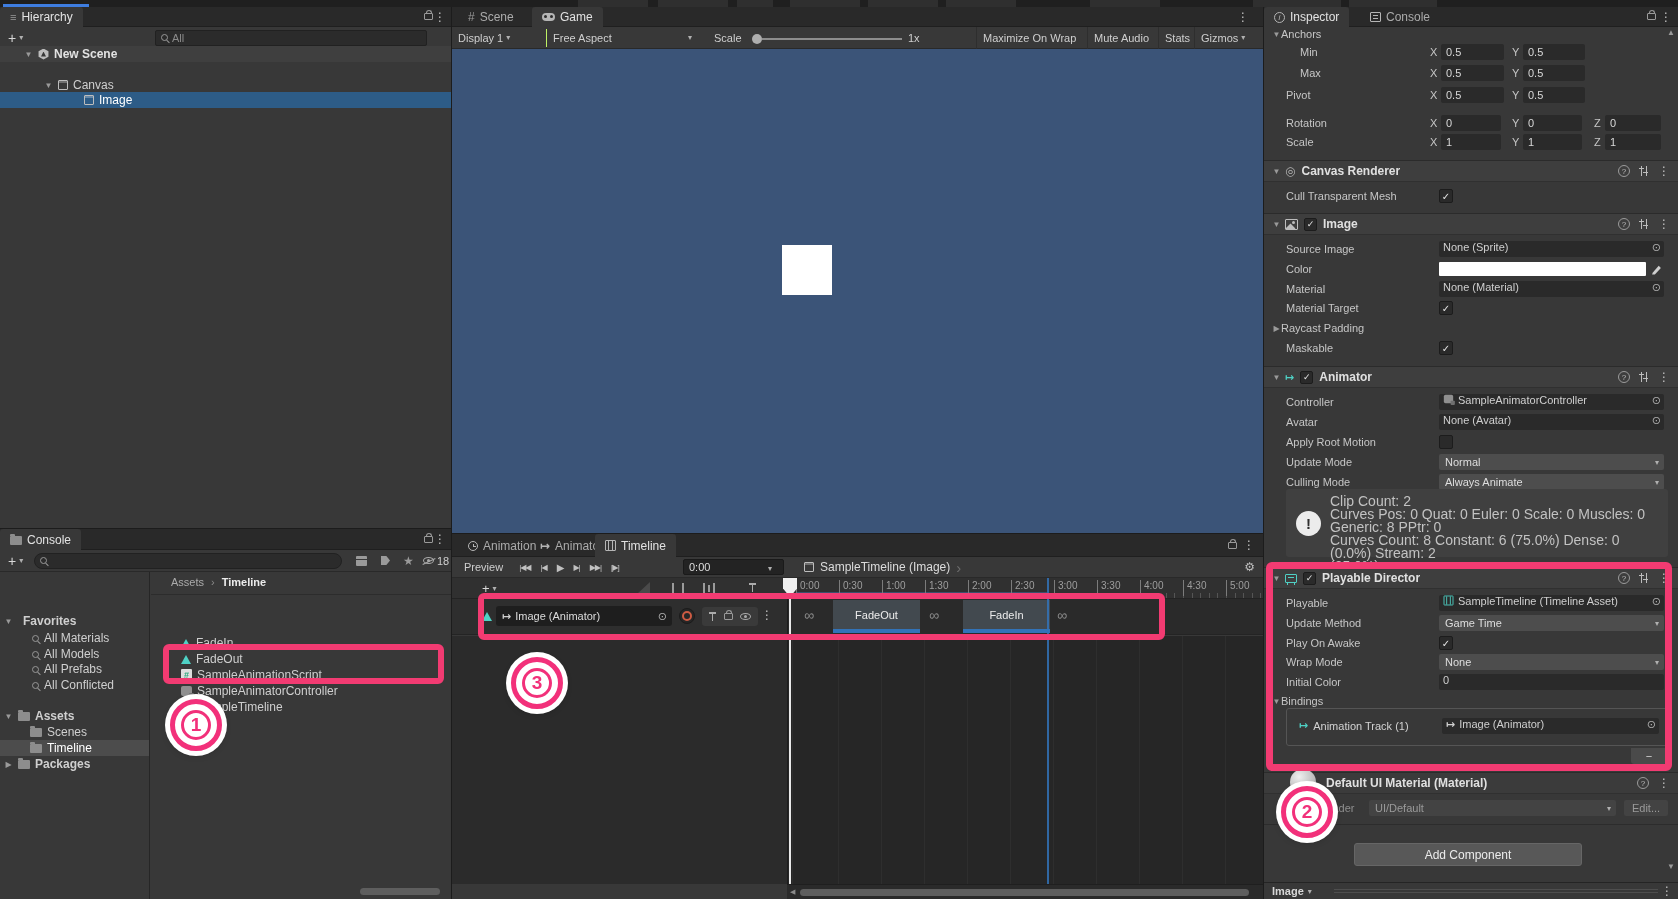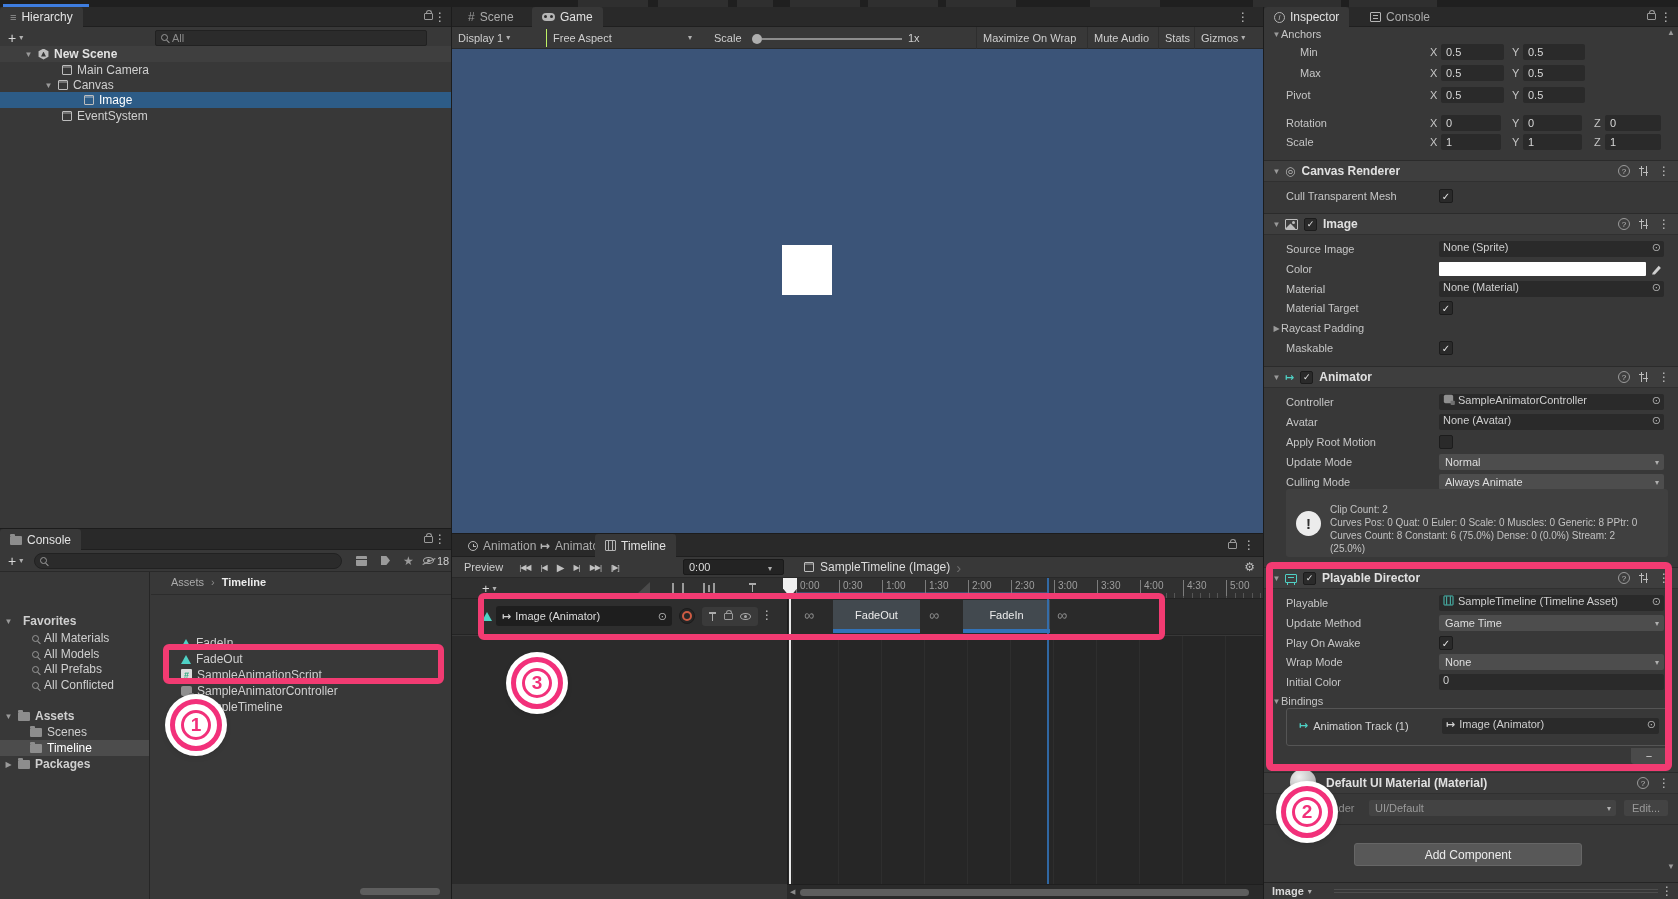--- a/index.html
+++ b/index.html
@@ -144,36 +144,28 @@
       <div class="searchbox" style="position:absolute;left:155px;right:24px">
         <span class="mag"></span>
         <span>All</span>
       </div>
     </div>
     <div class="trow hdr" style="top:46px">
       <span class="fold" style="margin-left:24px">▼</span>
       <span class="unityico"></span>
       <span style="font-weight:bold;color:#e2e2e2">New Scene</span>
     </div>
-    <div class="trow" style="top:62px">
-      <span class="cube" style="margin-left:62px"></span>
-      <span>Main Camera</span>
-    </div>
     <div class="trow" style="top:77px">
       <span class="fold" style="margin-left:44px">▼</span>
       <span class="cube"></span>
       <span>Canvas</span>
     </div>
     <div class="trow sel" style="top:92px">
       <span class="cube" style="margin-left:84px"></span>
       <span>Image</span>
-    </div>
-    <div class="trow" style="top:108px">
-      <span class="cube" style="margin-left:62px"></span>
-      <span>EventSystem</span>
     </div>
   </div>
 
   <div class="panel" id="project" style="left:0;top:528px;width:452px;height:371px;border-right:1px solid #1c1c1c;border-top:1px solid #1c1c1c">
     <div class="tabbar" style="top:0;height:21px">
       <div class="tab active" style="left:0;height:21px">
         <span class="folder"></span>
         <span>Console</span>
       </div>
       <span class="lockico" style="position:absolute;right:18px;top:7px"></span>
@@ -587,21 +579,21 @@
     </div>
     <div class="irow" style="top:473px">
       <span class="ilabel">Culling Mode</span>
       <div class="dropdown">
         <span>Always Animate</span>
         <span class="dd">▾</span>
       </div>
     </div>
     <div class="abs" style="left:22px;right:10px;top:489px;height:68px;background:#404040;border-radius:3px">
       <span class="abs" style="left:10px;top:22px;width:25px;height:25px;border-radius:50%;background:#ececec;color:#2e2e2e;font-weight:bold;font-size:15px;display:flex;align-items:center;justify-content:center">!</span>
-      <div class="abs" style="left:44px;top:14px;right:6px;font-size:10px;color:#c2c2c2;line-height:13px">
+      <div class="abs" style="left:44px;top:6px;right:6px;font-size:14px;color:#c2c2c2;line-height:13px">
         <div>Clip Count: 2</div>
         <div>Curves Pos: 0 Quat: 0 Euler: 0 Scale: 0 Muscles: 0 Generic: 8 PPtr: 0</div>
         <div>Curves Count: 8 Constant: 6 (75.0%) Dense: 0 (0.0%) Stream: 2</div>
         <div>(25.0%)</div>
       </div>
     </div>
 
     <div class="chead" style="top:567px">
       <span class="fold" style="margin-left:8px">▼</span>
       <span class="diricon" style="margin-left:4px"></span>

